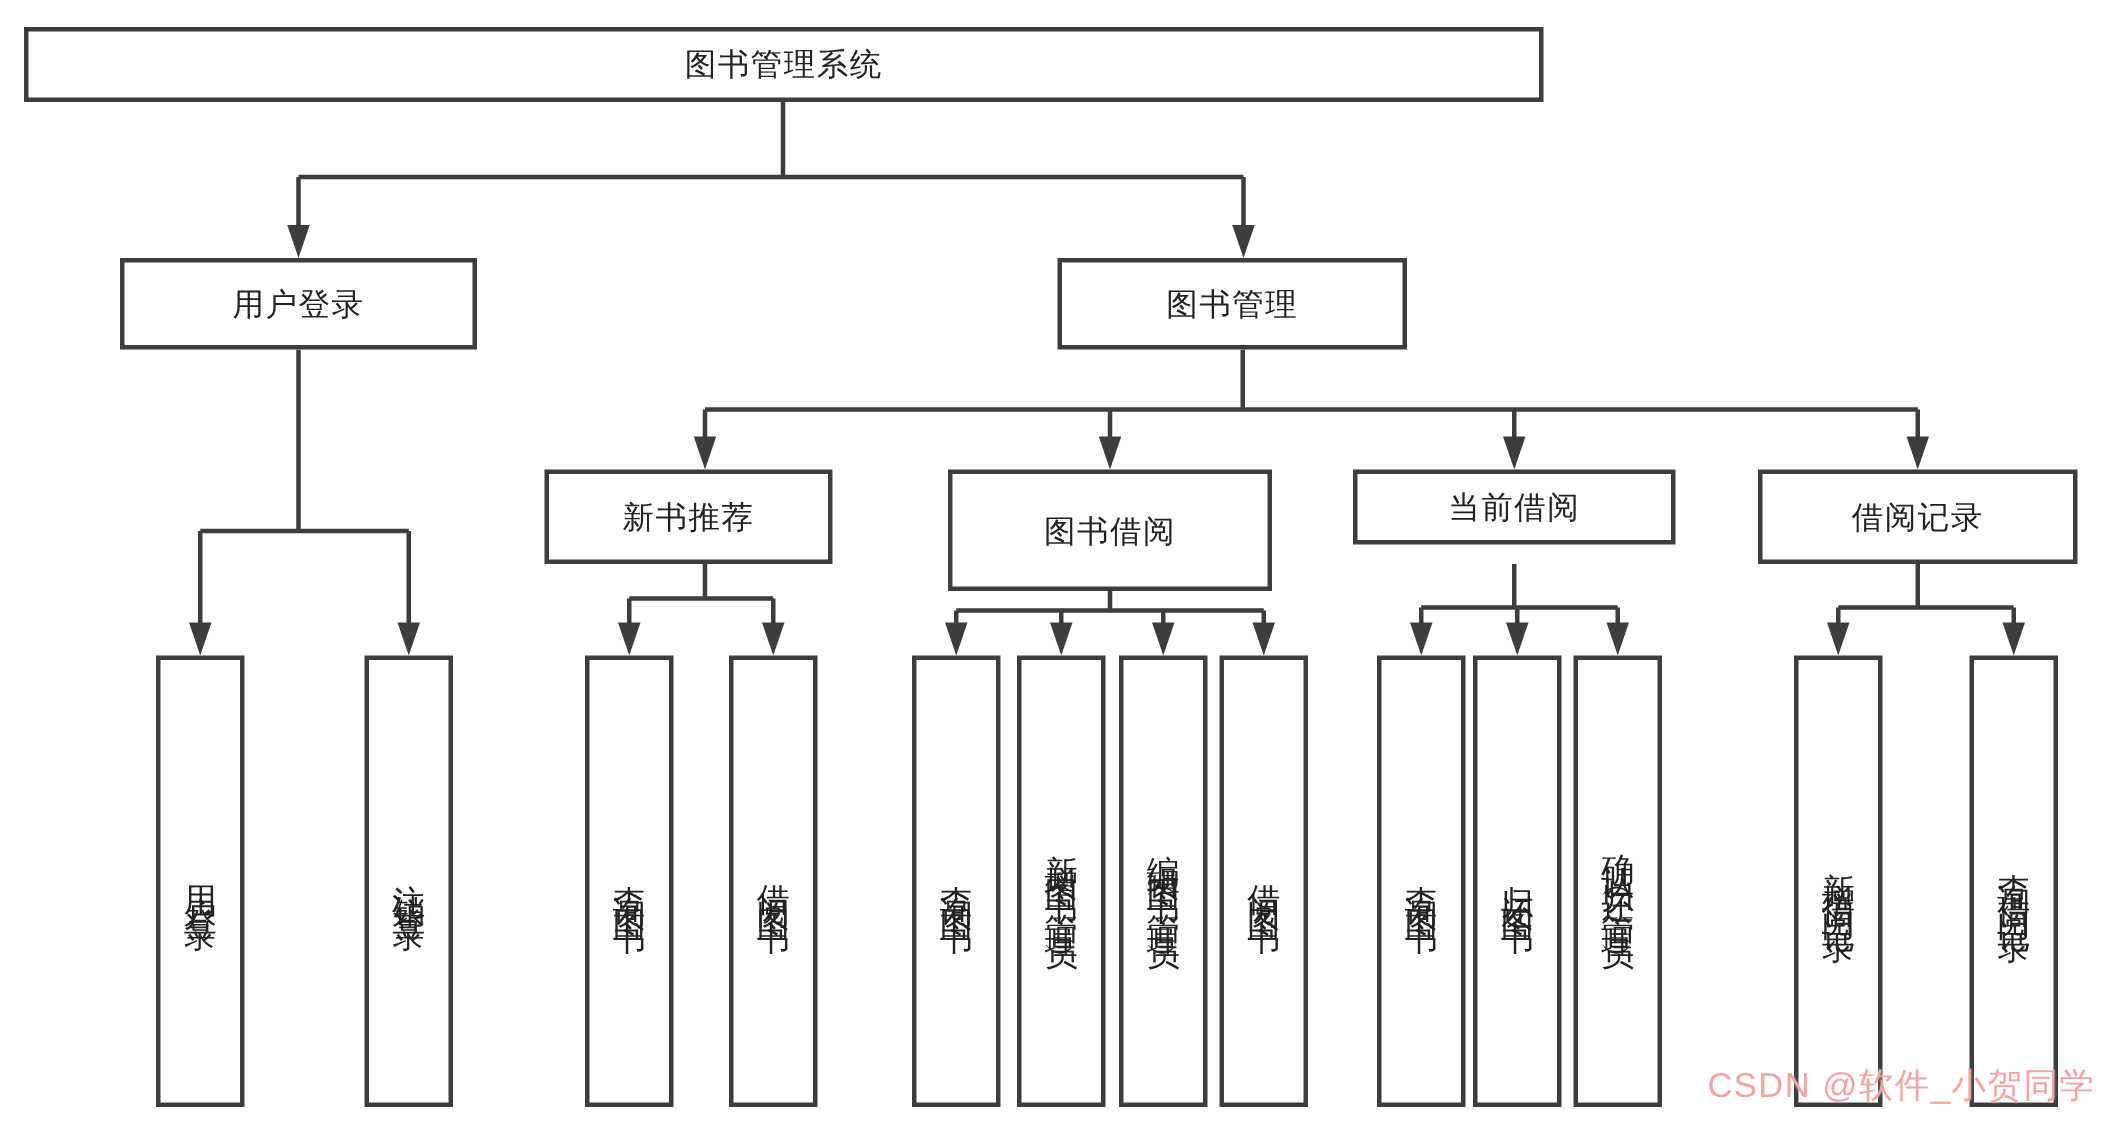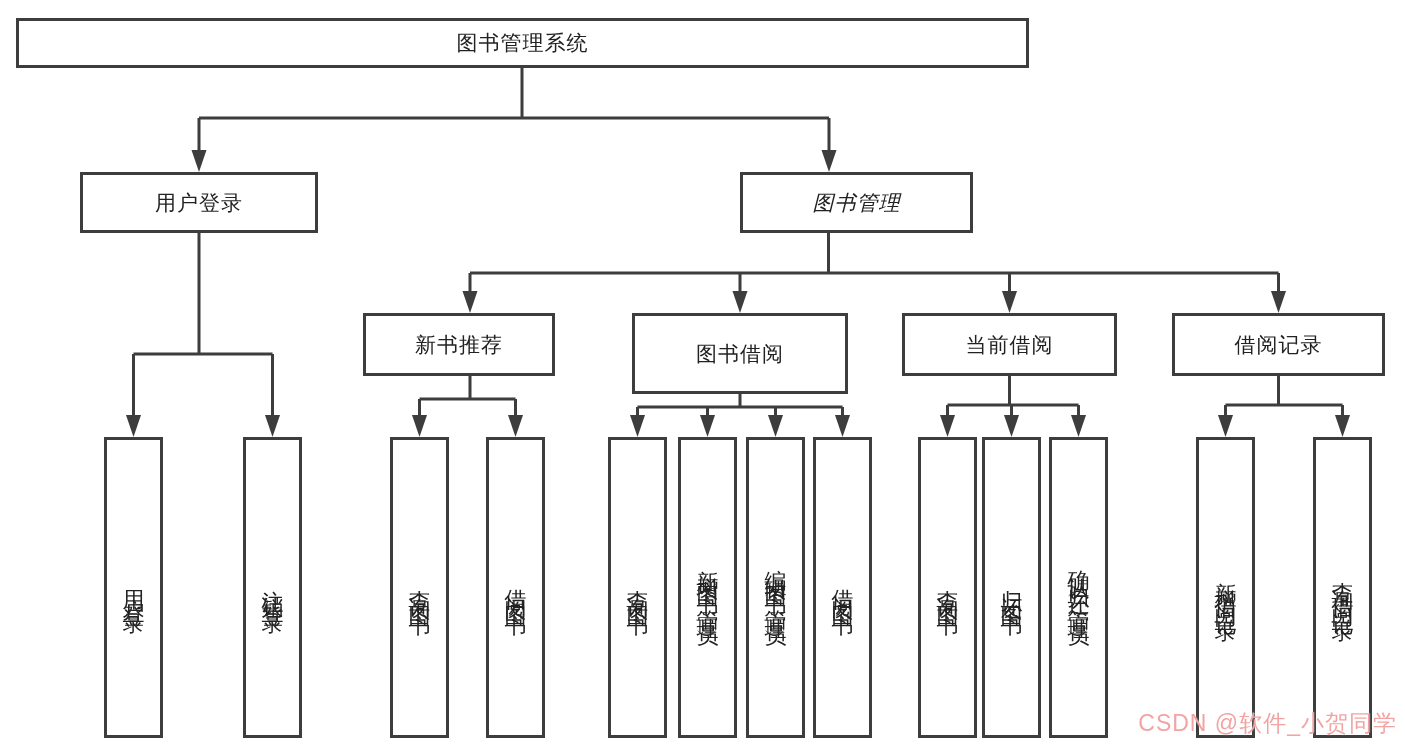--- a/index.html
+++ b/index.html
@@ -32,25 +32,25 @@
     text-orientation:mixed;
     font-size:22px;
     letter-spacing:8px;
     color:var(--text);
     line-height:1;
   }
   
   .n-root{left:16px;top:18px;width:1013px;height:50px;}
   
   .n-l1a{left:80px;top:172px;width:238px;height:61px;}
-  .n-l1b{left:740px;top:172px;width:233px;height:61px;font-style:italic;}
+  .n-l1b{left:705px;top:172px;width:233px;height:61px;}
   
   .n-l2a{left:363px;top:313px;width:192px;height:63px;}
   .n-l2b{left:632px;top:313px;width:216px;height:81px;}
-  .n-l2c{left:902px;top:313px;width:215px;height:63px;}
+  .n-l2c{left:902px;top:313px;width:215px;height:50px;}
   .n-l2d{left:1172px;top:313px;width:213px;height:63px;}
   
   .leaf{top:437px;width:59px;height:301px;}
   .lf-a1{left:104px;} .lf-a2{left:243px;}
   .lf-b1{left:390px;} .lf-b2{left:486px;}
   .lf-c1{left:608px;} .lf-c2{left:678px;} .lf-c3{left:746px;} .lf-c4{left:813px;}
   .lf-d1{left:918px;} .lf-d2{left:982px;} .lf-d3{left:1049px;}
   .lf-e1{left:1196px;} .lf-e2{left:1313px;}
   .watermark{
     position:absolute;

